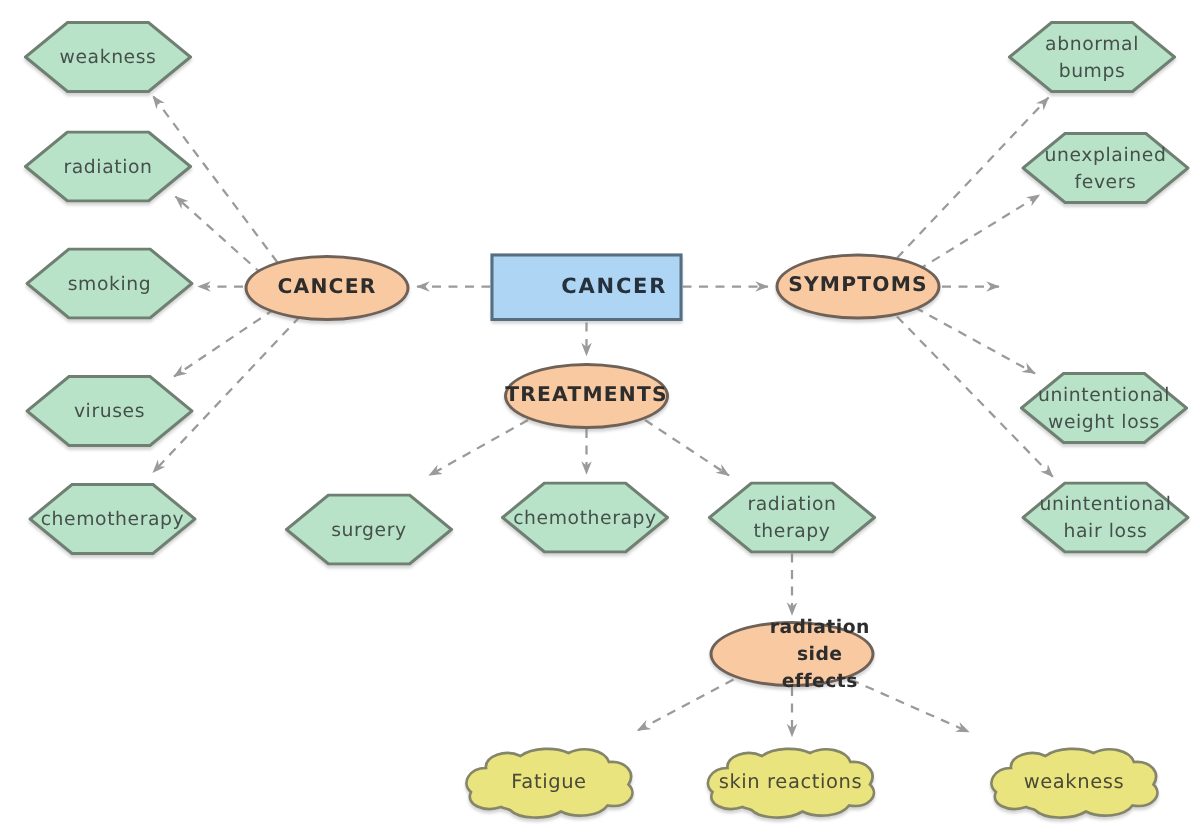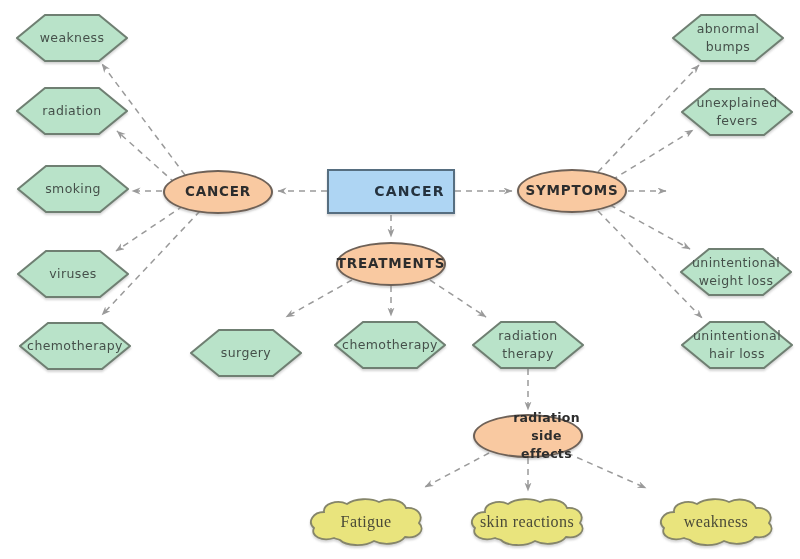--- a/index.html
+++ b/index.html
@@ -26,21 +26,21 @@
   .ellipse .lbl{font-weight:bold;font-size:13.5px;color:var(--text-title,#2d2d2d);letter-spacing:0.8px;}
   .ellipse.small .lbl{font-size:12.5px;letter-spacing:0.3px;padding-left:37px;}
   .rect{
     width:128px;height:45px;background:var(--rect-fill,#aed5f3);
     border:2px solid var(--rect-border,#566e80);box-sizing:border-box;
     box-shadow:0 2px 2px rgba(130,130,130,0.35);
   }
   .rect .lbl{font-weight:bold;font-size:14px;color:var(--text-cancer,#25323e);letter-spacing:1.2px;}
   .cloud{width:120px;height:50px;}
   .cloud path{fill:var(--cloud-fill,#e9e47d);stroke:var(--cloud-border,#85856a);stroke-width:1.8;}
-  .cloud .lbl{font-size:16px;color:#4a4a38;font-family:Liberation Serif, serif;}
+  .cloud .lbl{font-size:13px;color:#4a4a38;}
 </style>
 </head>
 <body>
 
 <div class="canvas">
 
   <svg class="wires" viewBox="0 0 800 559">
     <defs>
       <marker id="ah" markerWidth="11" markerHeight="9" refX="8.5" refY="3.5" orient="auto" markerUnits="userSpaceOnUse">
         <path class="ah" d="M0,0 L9,3.5 L0,7 L2.8,3.5 Z"></path>

